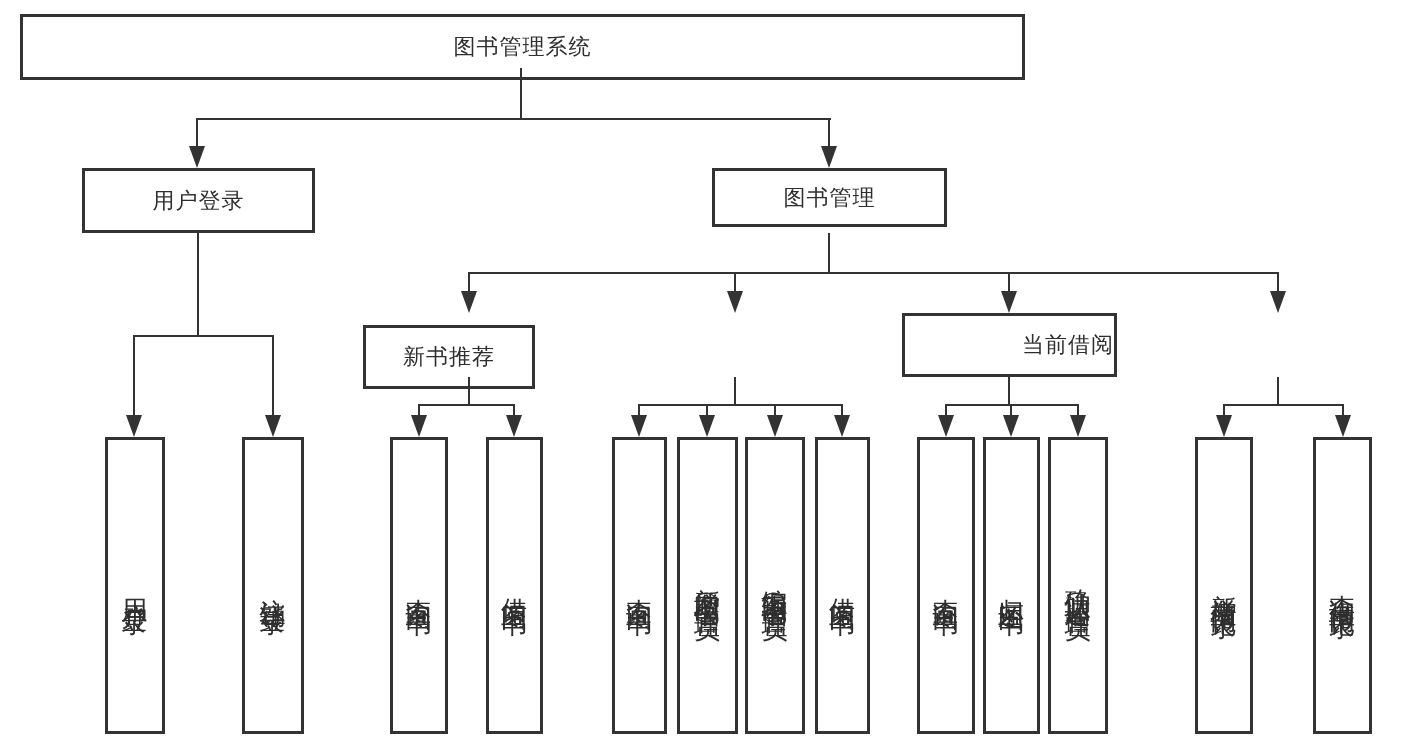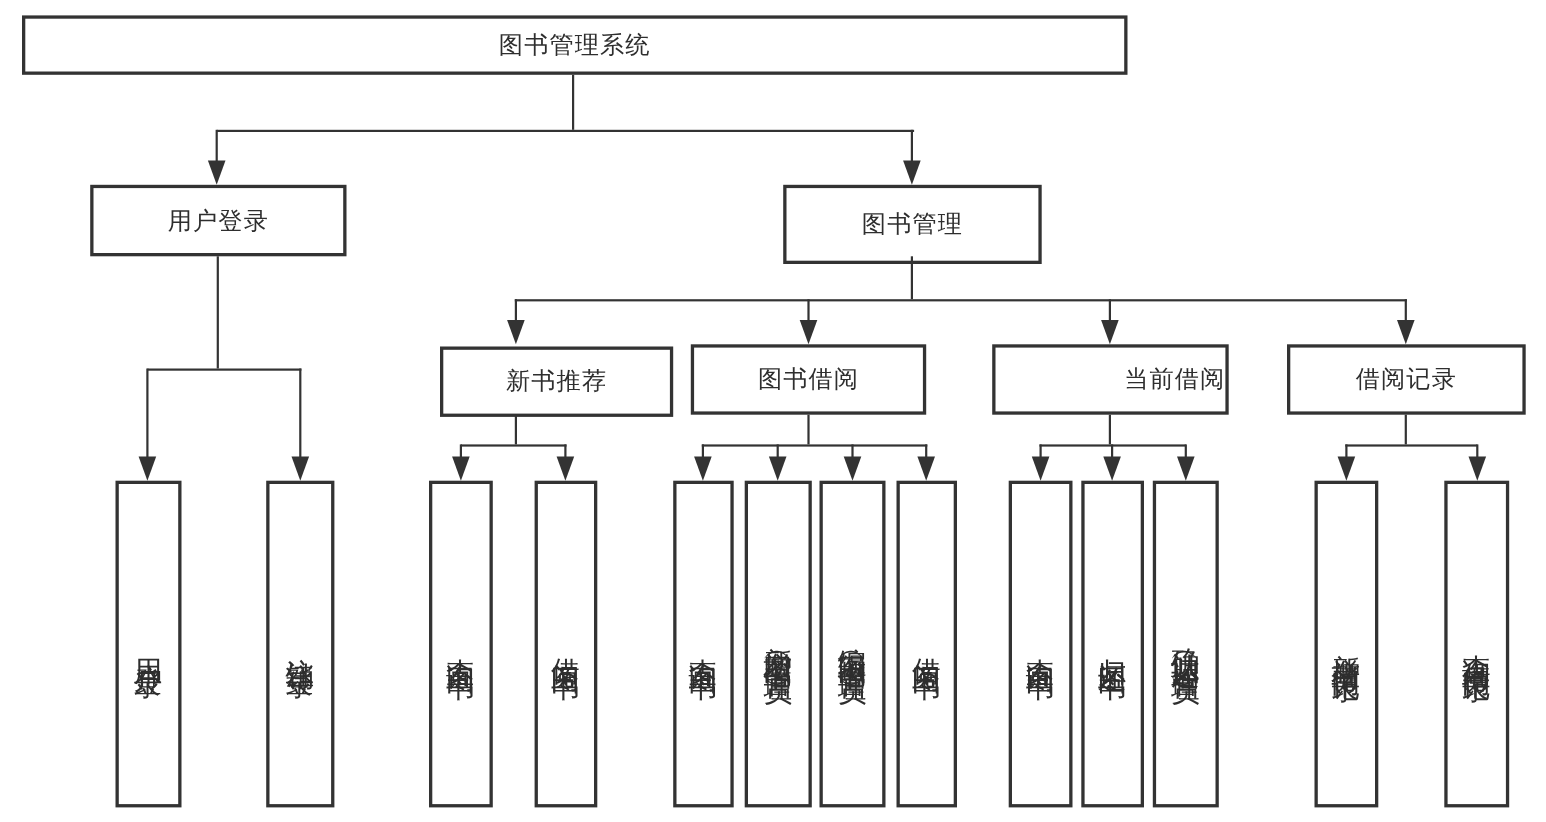--- a/index.html
+++ b/index.html
@@ -51,42 +51,36 @@
     color:var(--wm);
     letter-spacing:1px;
     white-space:nowrap;
   }
 </style>
 </head>
 <body>
 
 <div id="stage">
 
-  <div class="box" style="left:20px;top:14px;width:1005px;height:54px;">
+  <div class="box" style="left:20px;top:14px;width:1005px;height:66px;">
     <span>图书管理系统</span>
   </div>
 
   <div class="box" style="left:82px;top:168px;width:233px;height:65px;">
     <span>用户登录</span>
   </div>
-  <div class="box" style="left:712px;top:168px;width:235px;height:72px;">
+  <div class="box" style="left:712px;top:168px;width:235px;height:59px;">
     <span>图书管理</span>
   </div>
 
-  <div class="box" style="left:363px;top:315px;width:212px;height:64px;margin-left:37px;">
+  <div class="box" style="left:363px;top:325px;width:172px;height:64px;">
     <span>新书推荐</span>
-  </div>
-  <div class="box" style="left:628px;top:313px;width:214px;height:64px;">
-    <span>图书借阅</span>
   </div>
   <div class="box" style="left:902px;top:313px;width:215px;height:64px;justify-content:flex-end;">
     <span>当前借阅</span>
-  </div>
-  <div class="box" style="left:1170px;top:313px;width:217px;height:64px;">
-    <span>借阅记录</span>
   </div>
 
   <div class="box leaf" style="left:105px;top:437px;width:60px;height:297px;">
     <span class="vtext">用户登录</span>
   </div>
   <div class="box leaf" style="left:242px;top:437px;width:62px;height:297px;">
     <span class="vtext">注销登录</span>
   </div>
 
   <div class="box leaf" style="left:390px;top:437px;width:58px;height:297px;">

